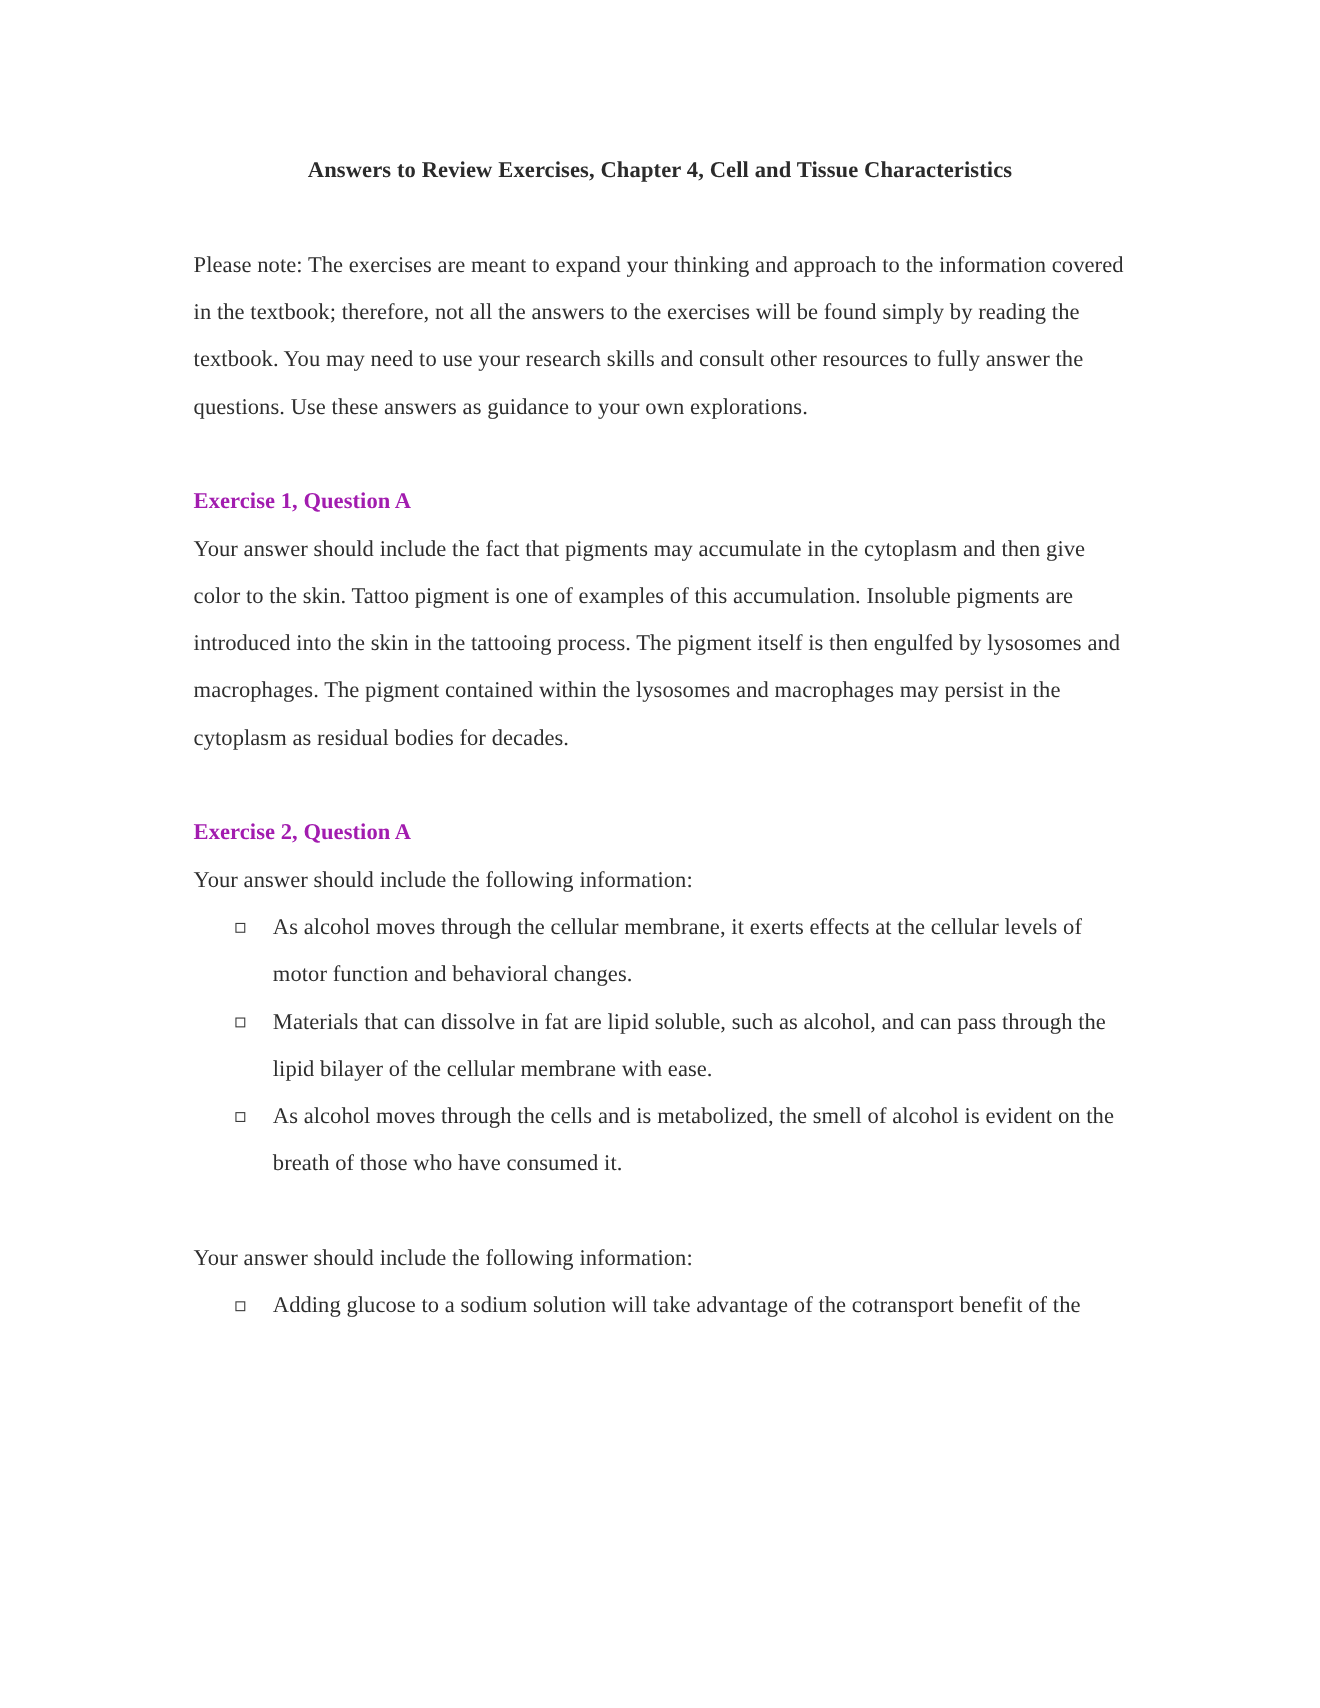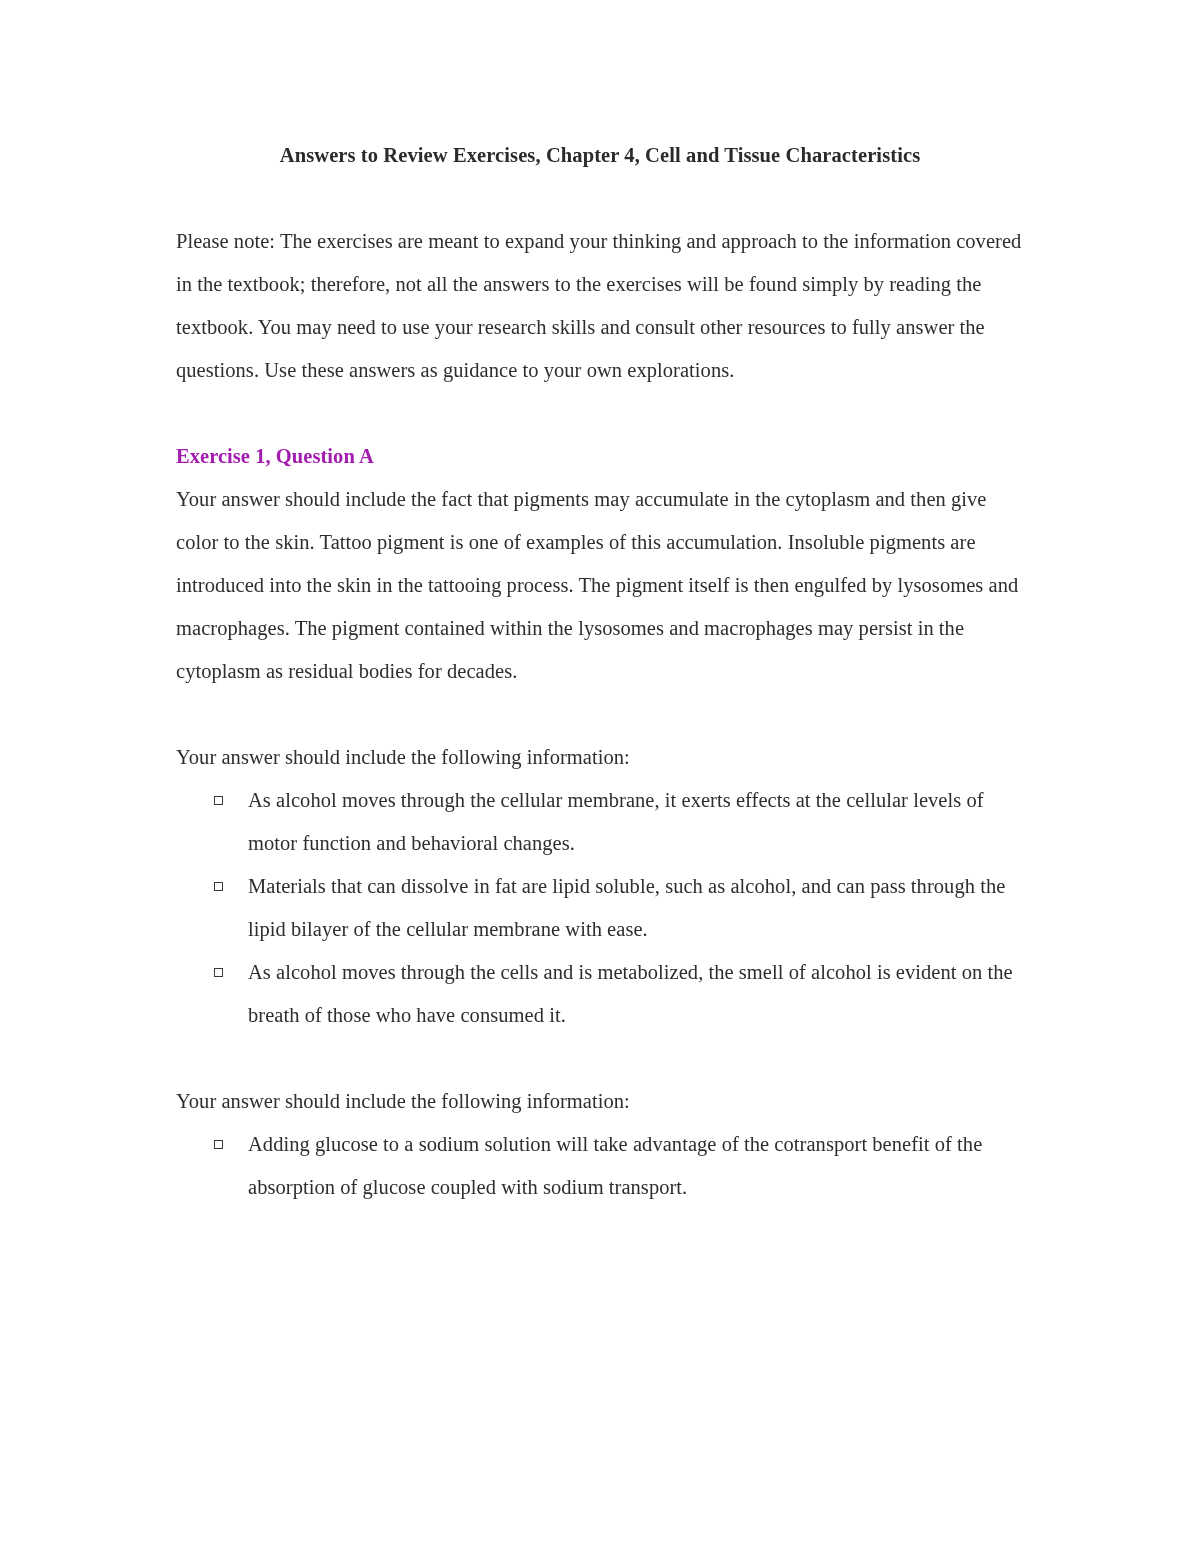--- a/index.html
+++ b/index.html
@@ -122,20 +122,21 @@
 
     <p class="para">Please note: The exercises are meant to expand your thinking and approach to the information covered in the textbook; therefore, not all the answers to the exercises will be found simply by reading the textbook.  You may need to use your research skills and consult other resources to fully answer the questions.  Use these answers as guidance to your own explorations.</p>
 
     <div class="spacer-line"></div>
 
     <h2 class="section-heading">Exercise 1, Question A</h2>
     <p class="para">Your answer should include the fact that pigments may accumulate in the cytoplasm and then give color to the skin. Tattoo pigment is one of examples of this accumulation. Insoluble pigments are introduced into the skin in the tattooing process. The pigment itself is then engulfed by lysosomes and macrophages. The pigment contained within the lysosomes and macrophages may persist in the cytoplasm as residual bodies for decades.</p>
 
     <div class="spacer-line"></div>
 
+    <h2 class="section-heading">Exercise 2, Question A</h2>
     <p class="para">Your answer should include the following information:</p>
     <ul class="bullet-list">
       <li class="bullet-item">
         <span class="bullet-marker">
             <span class="sq"></span>
           </span>
         <span>As alcohol moves through the cellular membrane, it exerts effects at the cellular levels of motor function and behavioral changes.</span>
       </li>
       <li class="bullet-item">
         <span class="bullet-marker">

